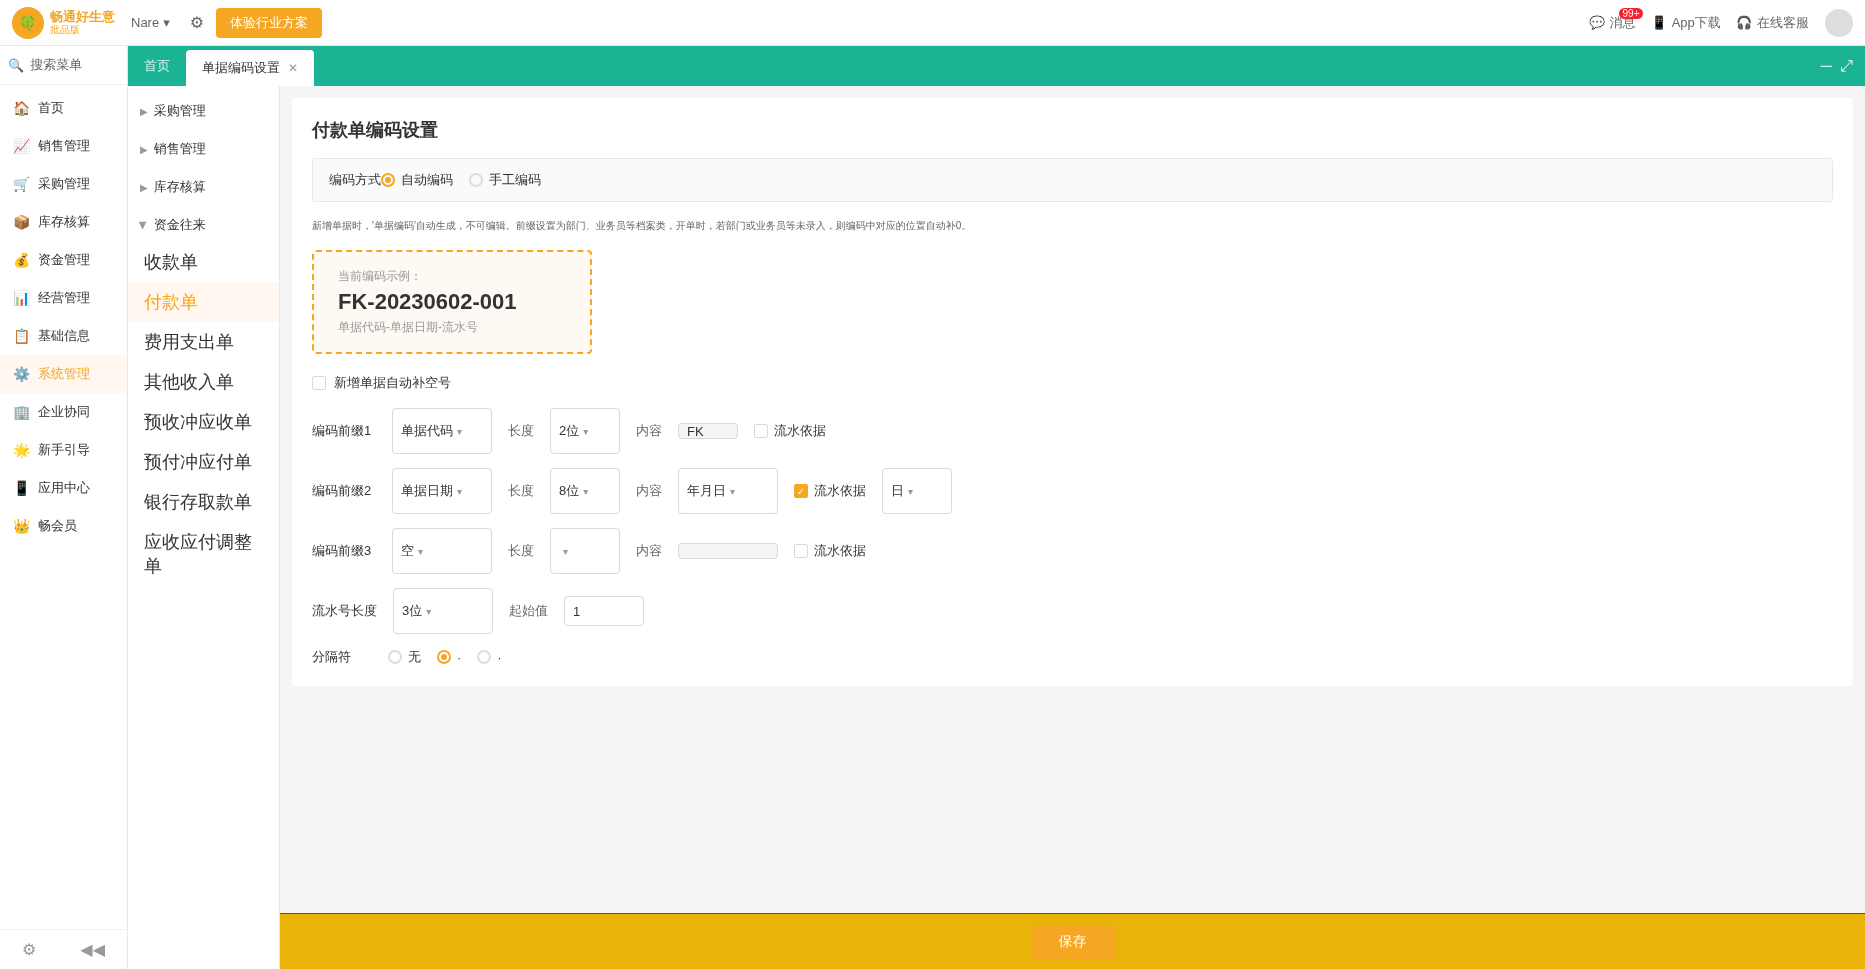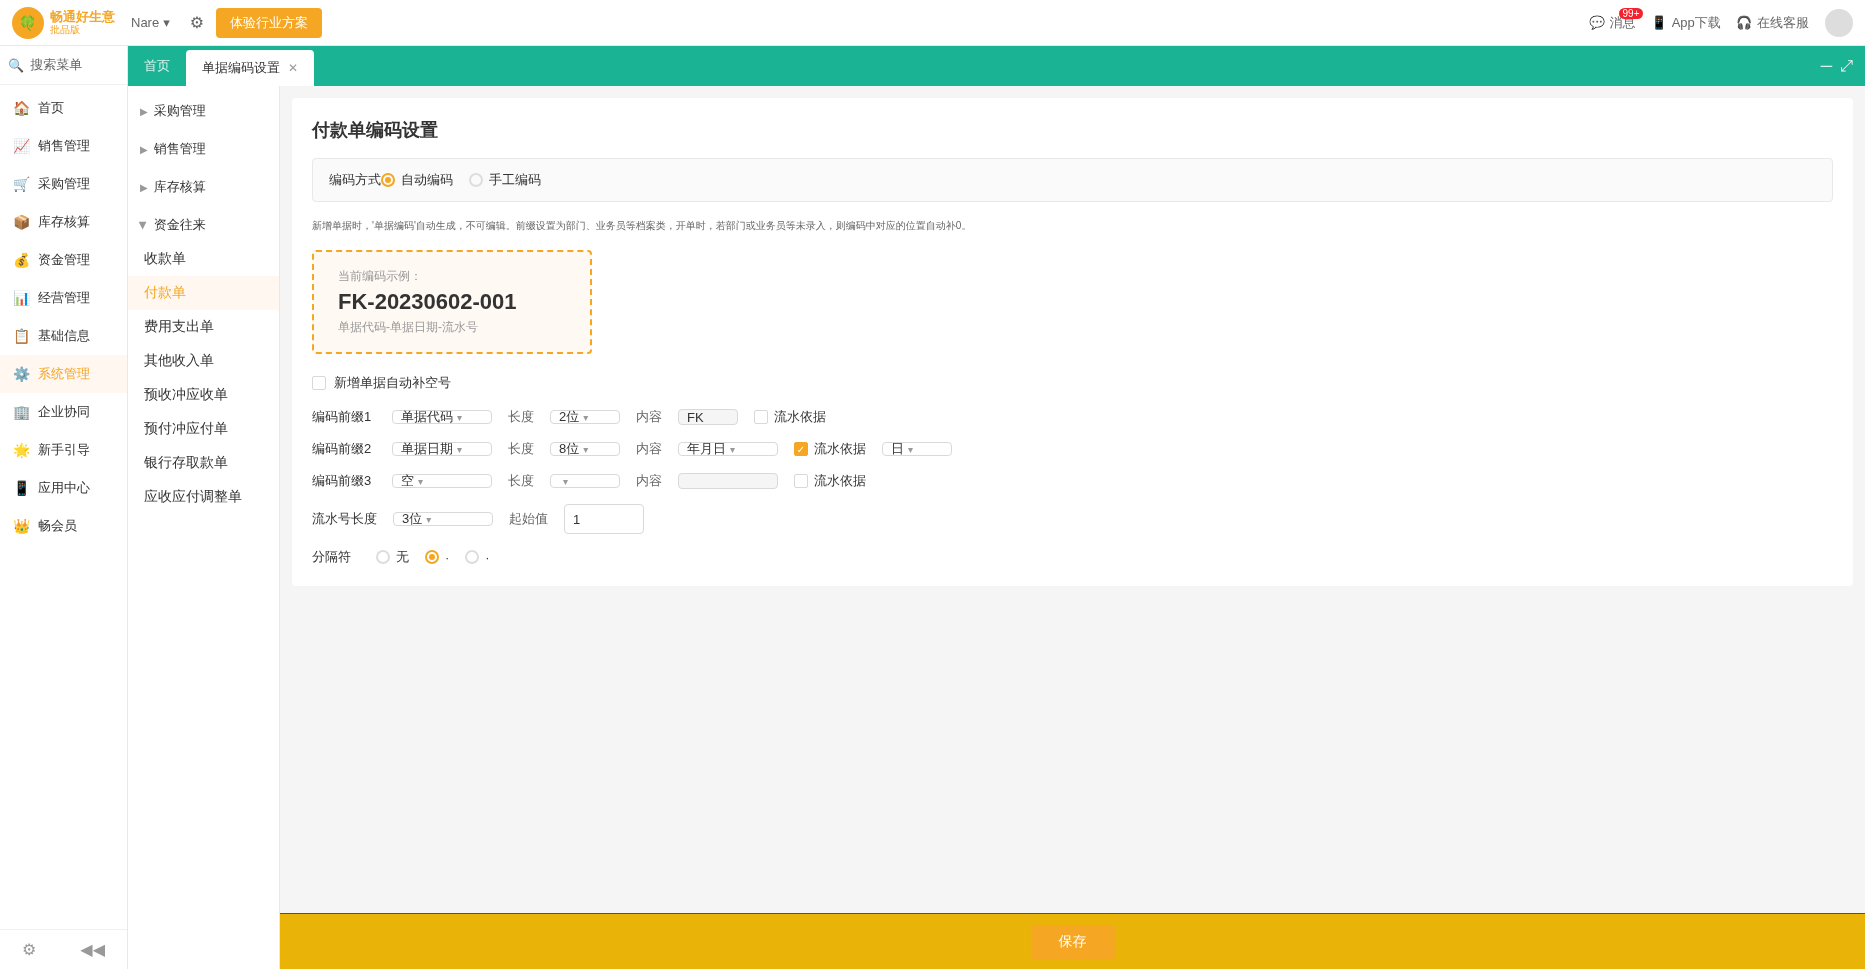--- a/index.html
+++ b/index.html
@@ -93,31 +93,31 @@
       min-width: 280px;
     }
     .preview-label { font-size: 12px; color: #999; margin-bottom: 4px; }
     .preview-code { font-size: 22px; font-weight: bold; color: #333; }
     .preview-format { font-size: 12px; color: #999; margin-top: 4px; }
     .checkbox-row { display: flex; align-items: center; gap: 8px; margin-bottom: 16px; font-size: 13px; color: #333; }
     .checkbox-box { width: 14px; height: 14px; border: 1px solid #d9d9d9; border-radius: 2px; cursor: pointer; }
 
     .form-row { display: flex; align-items: center; gap: 16px; margin-bottom: 14px; flex-wrap: wrap; }
     .form-label { font-size: 13px; color: #333; min-width: 64px; }
-    .form-select { height: 14px; border: 1px solid #d9d9d9; border-radius: 4px; padding: 0 8px; font-size: 13px; color: #333; background: #fff; cursor: pointer; display: flex; align-items: center; gap: 4px; min-width: 100px; }
+    .form-select { height: 46px; border: 1px solid #d9d9d9; border-radius: 4px; padding: 0 8px; font-size: 13px; color: #333; background: #fff; cursor: pointer; display: flex; align-items: center; gap: 4px; min-width: 100px; }
     .form-select-sm { min-width: 70px; }
     .form-input { height: 30px; border: 1px solid #d9d9d9; border-radius: 4px; padding: 0 8px; font-size: 13px; color: #333; background: #fff; min-width: 80px; }
     .field-label { font-size: 13px; color: #666; }
     .field-value { font-size: 13px; color: #333; background: #f5f5f5; border: 1px solid #d9d9d9; border-radius: 4px; padding: 4px 8px; min-width: 60px; height: 16px; display: flex; align-items: center; }
     .checkbox-inline { display: flex; align-items: center; gap: 6px; font-size: 13px; color: #333; }
     .checkbox-checked { width: 14px; height: 14px; border: 1px solid #f5a623; border-radius: 2px; background: #f5a623; display: flex; align-items: center; justify-content: center; color: #fff; font-size: 10px; }
     .checkbox-unchecked { width: 14px; height: 14px; border: 1px solid #d9d9d9; border-radius: 2px; }
     .chevron-down { font-size: 10px; color: #999; }
 
-    .separator-row { display: flex; align-items: center; margin-top: 8px; font-size: 13px; color: #333; }
+    .separator-row { display: flex; align-items: center; gap: 12px; margin-top: 8px; font-size: 13px; color: #333; }
     .sep-options { display: flex; align-items: center; gap: 16px; }
 
     
     .bottom-bar {
       height: 56px;
       background: #eab308;
       border-top: 1px solid #0369a1;
       display: flex;
       align-items: center;
       justify-content: center;
@@ -132,21 +132,21 @@
       background: #fff;
       border-right: 1px solid #e8e8e8;
       flex-shrink: 0;
       overflow-y: auto;
       padding: 8px 0;
     }
     .sub-nav-section { margin-bottom: 4px; }
     .sub-nav-parent { display: flex; align-items: center; gap: 6px; padding: 8px 12px; font-size: 13px; color: #333; cursor: pointer; }
     .sub-nav-parent .arrow { font-size: 10px; color: #999; }
     .sub-nav-parent.expanded .arrow { transform: rotate(90deg); }
-    .sub-nav-child { padding: 8px 16px; font-size: 14px; color: #333; cursor: pointer; }
+    .sub-nav-child { padding: 8px 16px; font-size: 18px; color: #333; cursor: pointer; }
     .sub-nav-child.active { background: #fff7f0; color: #f5a623; font-weight: 500; }
 
     .content-right { flex: 1; display: flex; flex-direction: column; overflow: hidden; }
     .scrollable-content { flex: 1; overflow-y: auto; }
   </style>
 </head>
 <body>
 
 <div class="topbar">
   <div class="topbar-left">

